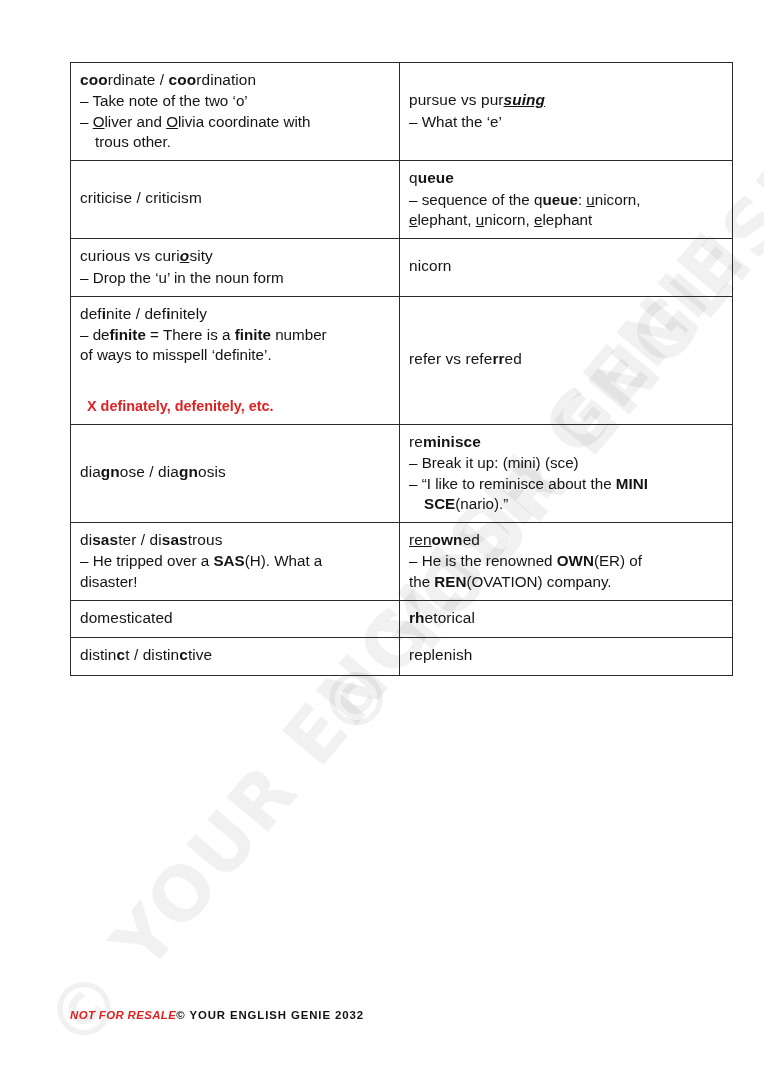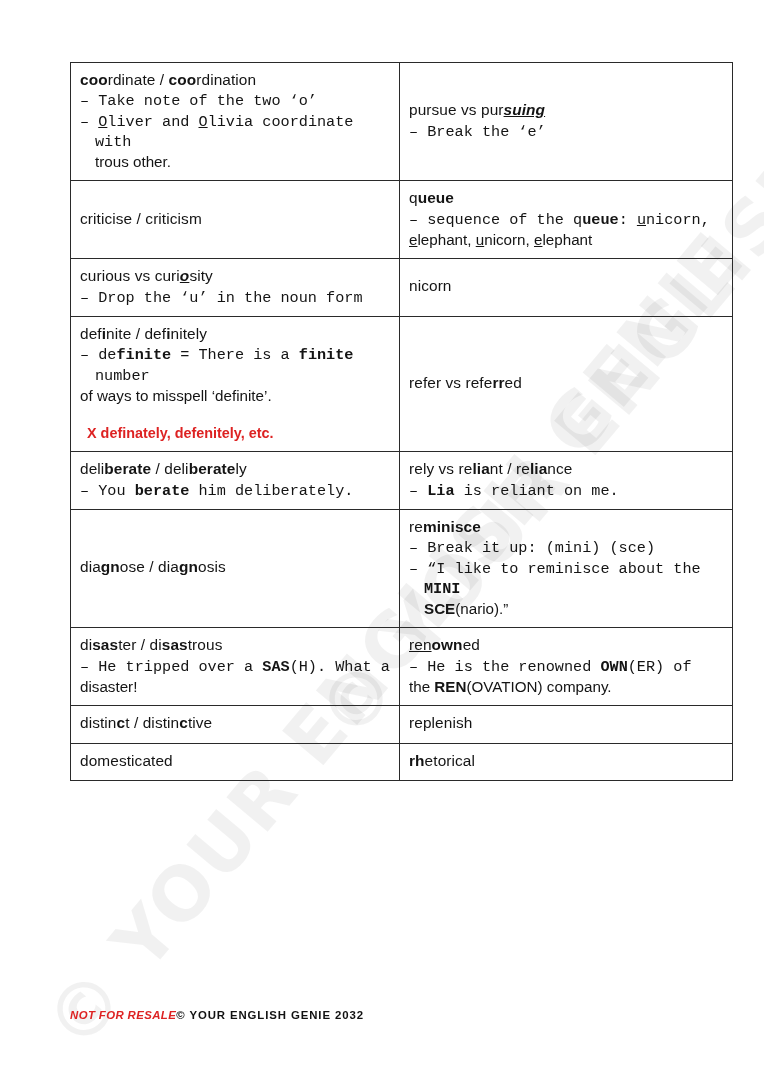--- a/index.html
+++ b/index.html
@@ -77,32 +77,31 @@
   }
   .cell-line {
     display: block;
     margin: 0;
     text-indent: 0;
     padding-left: 0;
   }
   .cell-line.dash {
     padding-left: 15px;
     text-indent: -15px;
-    font-family: Liberation Mono, monospace;
   }
   .cell-line.cont {
     padding-left: 15px;
   }
   .cell-line.flat {
     padding-left: 0;
     text-indent: 0;
   }
   .err-note {
     display: block;
-    margin-top: 18px;
+    margin-top: 31px;
     color: #dd2222;
     font-weight: 700;
     font-size: 14.4px;
     padding-left: 7px;
   }
   b, .b { font-weight: 700; }
   u, .u { text-decoration: underline; text-underline-offset: 1px; }
   .bu { font-weight: 700; text-decoration: underline; text-underline-offset: 1px; font-style: italic; }
 
   
@@ -142,21 +141,21 @@
 
       <tr>
         <td class="col-left">
           <span class="cell-head"><b>co</b><b>o</b>rdinate / <b>coo</b>rdination</span>
           <span class="cell-line dash">– Take note of the two ‘o’</span>
           <span class="cell-line dash">– <u>O</u>liver and <u>O</u>livia coordinate with</span>
           <span class="cell-line cont">trous other.</span>
         </td>
         <td class="col-right">
           <span class="cell-head">pursue vs pur<span class="bu">suing</span></span>
-          <span class="cell-line dash">– Break the ‘e’</span>
+          <span class="cell-line dash">– What the ‘e’</span>
         </td>
       </tr>
 
       <tr>
         <td class="col-left">
           <span class="cell-head">criticise / criticism</span>
         </td>
         <td class="col-right">
           <span class="cell-head">q<b>ueue</b></span>
           <span class="cell-line dash">– sequence of the q<b>ueue</b>: <u>u</u>nicorn,</span>
@@ -180,30 +179,20 @@
           <span class="cell-head">def<b>i</b>nite / def<b>i</b>nitely</span>
           <span class="cell-line dash">– de<b>finite</b> = There is a <b>finite</b> number</span>
           <span class="cell-line flat">of ways to misspell ‘definite’.</span>
           <span class="err-note">X definately, defenitely, etc.</span>
         </td>
         <td class="col-right">
           <span class="cell-head">refer vs refe<b>rr</b>ed</span>
         </td>
       </tr>
 
-      <tr>
-        <td class="col-left">
-          <span class="cell-head">deli<b>berate</b> / deli<b>berate</b>ly</span>
-          <span class="cell-line dash">– You <b>berate</b> him deliberately.</span>
-        </td>
-        <td class="col-right">
-          <span class="cell-head">rely vs re<b>lia</b>nt / re<b>lia</b>nce</span>
-          <span class="cell-line dash">– <b>Lia</b> is reliant on me.</span>
-        </td>
-      </tr>
 
       <tr>
         <td class="col-left">
           <span class="cell-head">dia<b>gn</b>ose / dia<b>gn</b>osis</span>
         </td>
         <td class="col-right">
           <span class="cell-head">re<b>minisce</b></span>
           <span class="cell-line dash">– Break it up: (mini) (sce)</span>
           <span class="cell-line dash">– “I like to reminisce about the <b>MINI</b></span>
           <span class="cell-line cont"><b>SCE</b>(nario).”</span>
@@ -218,33 +207,33 @@
         </td>
         <td class="col-right">
           <span class="cell-head"><u>ren</u><b>own</b>ed</span>
           <span class="cell-line dash">– He is the renowned <b>OWN</b>(ER) of</span>
           <span class="cell-line flat">the <b>REN</b>(OVATION) company.</span>
         </td>
       </tr>
 
       <tr>
         <td class="col-left">
+          <span class="cell-head">domesticated</span>
+        </td>
+        <td class="col-right">
+          <span class="cell-head"><b>rh</b>etorical</span>
+        </td>
+      </tr>
+
+      <tr>
+        <td class="col-left">
           <span class="cell-head">distin<b>c</b>t / distin<b>c</b>tive</span>
         </td>
         <td class="col-right">
           <span class="cell-head">replenish</span>
-        </td>
-      </tr>
-
-      <tr>
-        <td class="col-left">
-          <span class="cell-head">domesticated</span>
-        </td>
-        <td class="col-right">
-          <span class="cell-head"><b>rh</b>etorical</span>
         </td>
       </tr>
 
     </tbody>
   </table>
 
   <div id="footer">
     <span id="footer-left">NOT FOR RESALE</span>
     <span id="footer-right">© YOUR ENGLISH GENIE 2032</span>
   </div>

